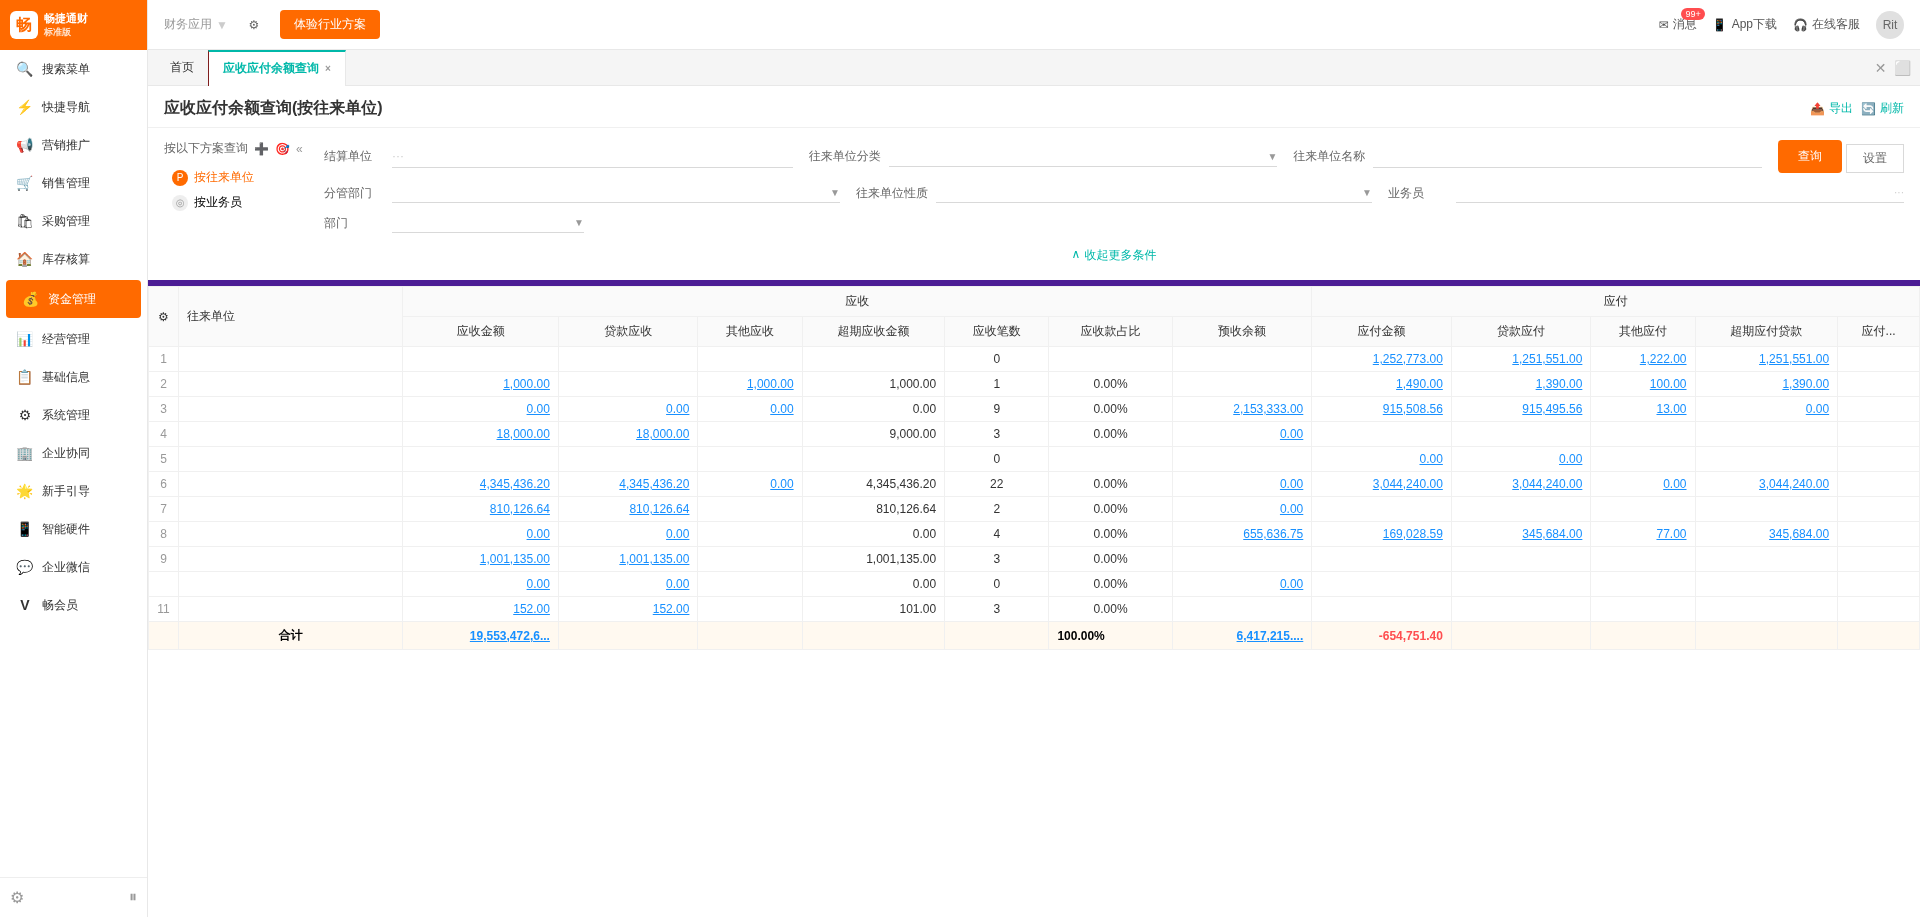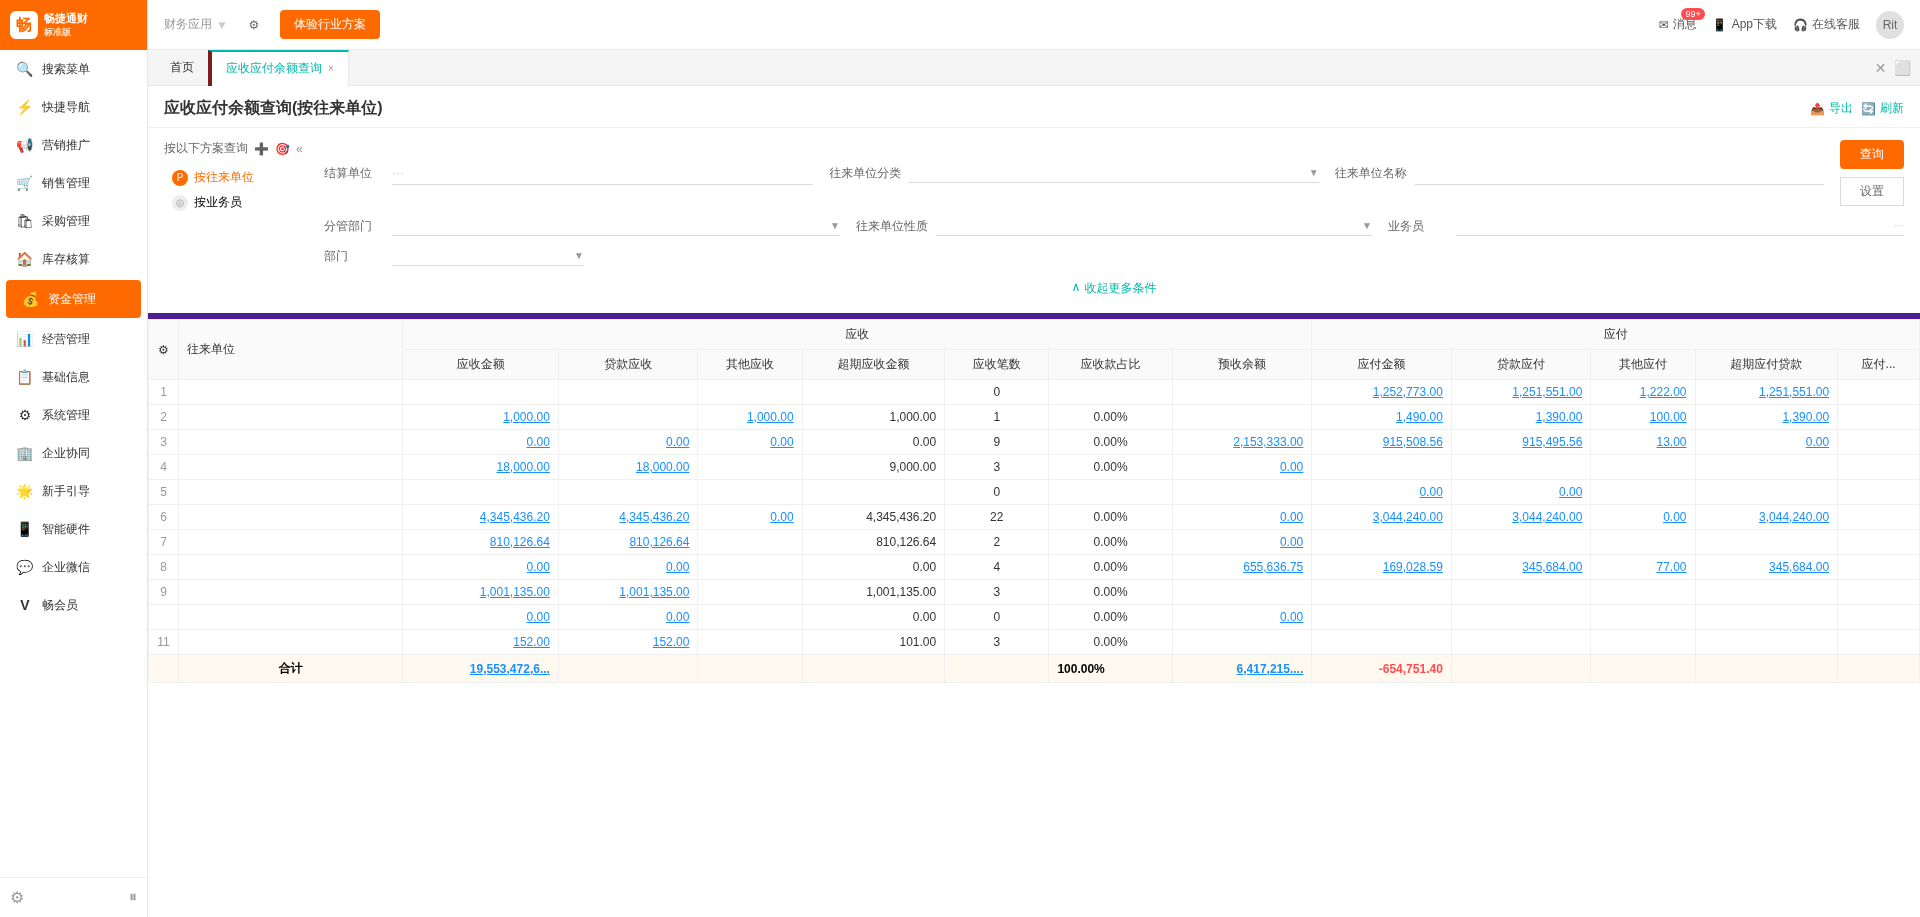--- a/index.html
+++ b/index.html
@@ -28,21 +28,21 @@
     .topbar-gear { width: 28px; height: 28px; display: flex; align-items: center; justify-content: center; cursor: pointer; color: #666; }
     .topbar-btn { background: #ff6a00; color: #fff; border: none; border-radius: 4px; padding: 6px 14px; cursor: pointer; font-size: 12px; }
     .topbar-right { margin-left: auto; display: flex; align-items: center; gap: 16px; }
     .topbar-right-item { display: flex; align-items: center; gap: 4px; cursor: pointer; color: #555; font-size: 12px; position: relative; }
     .badge { background: #ff4d4f; color: #fff; border-radius: 10px; font-size: 9px; padding: 1px 4px; position: absolute; top: -8px; right: -8px; }
     .topbar-avatar { width: 28px; height: 28px; border-radius: 50%; background: #d9d9d9; }
 
     
     .tabs { background: #f5f5f5; border-bottom: 1px solid #e8e8e8; display: flex; align-items: center; padding: 0 8px; height: 36px; }
     .tab { padding: 0 14px; height: 36px; display: flex; align-items: center; cursor: pointer; font-size: 12px; color: #666; gap: 6px; }
-    .tab.active { background: #fff; color: #00b8a9; border-top: 2px solid #00b8a9; border-left: 4px solid #7f1d1d; border-right: 1px solid #e8e8e8; }
+    .tab.active { background: #fff; color: #00b8a9; border-top: 2px solid #00b8a9; border-left: 1px solid #7f1d1d; border-right: 1px solid #e8e8e8; font-weight: bold; }
     .tab-home { color: #333; }
     .tab-close { color: #999; font-size: 10px; cursor: pointer; }
     .tabs-actions { margin-left: auto; display: flex; gap: 8px; }
     .tabs-actions span { cursor: pointer; color: #999; font-size: 14px; }
 
     
     .page { flex: 1; overflow: hidden; display: flex; flex-direction: column; background: #fff; }
     .page-header { padding: 12px 16px 8px; display: flex; align-items: center; justify-content: space-between; border-bottom: 1px solid #f0f0f0; }
     .page-title { font-size: 16px; font-weight: bold; color: #333; }
     .page-actions { display: flex; gap: 8px; }
@@ -262,21 +262,21 @@
             <span class="filter-label">往来单位分类</span>
             <div class="filter-select">
               <span></span>
               <span class="filter-arrow">▼</span>
             </div>
           </div>
           <div class="filter-group">
             <span class="filter-label">往来单位名称</span>
             <input class="filter-input" type="text" style="">
           </div>
-          <div style="display:flex;flex-direction:column;gap:4px;">
+          <div style="display:flex;flex-direction:row;gap:4px;">
             <button class="btn-query">查询</button>
             <button class="btn-setting">设置</button>
           </div>
         </div>
         <div class="filter-row">
           <div class="filter-group">
             <span class="filter-label">分管部门</span>
             <div class="filter-select">
               <span></span>
               <span class="filter-arrow">▼</span>

